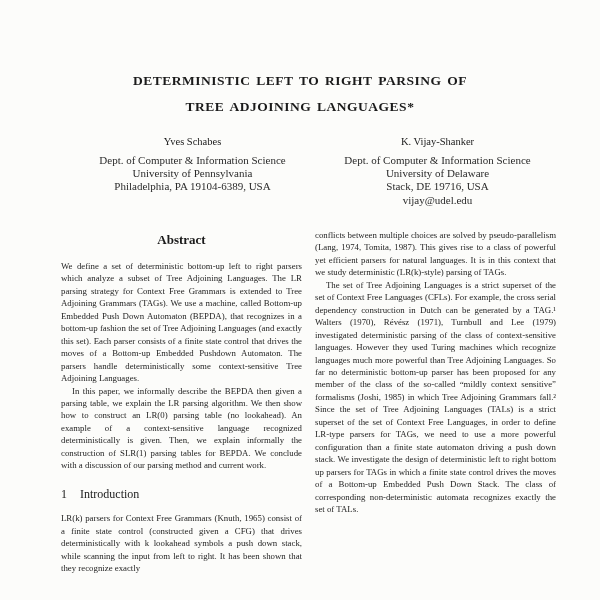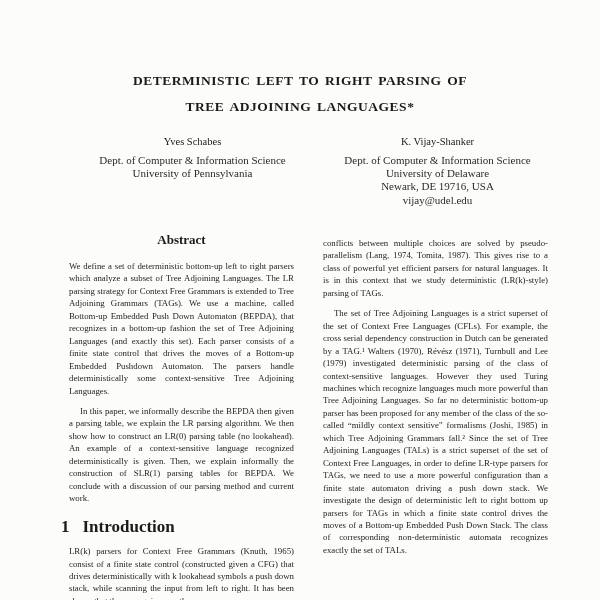--- a/index.html
+++ b/index.html
@@ -71,28 +71,28 @@
   }
   .abstract-heading {
     text-align: center;
     font-weight: bold;
     font-size: 13px;
     line-height: 16px;
     margin: 3px 0 12px 0;
     color: #1b1b1b;
   }
   .col p {
-    margin: 8px;
+    margin: 0;
   }
   .col p.indent {
     text-indent: 11px;
   }
   .section-heading {
-    font-size: 17px;
-    font-weight: bold;
+    font-size: 12px;
+    font-weight: normal;
     margin: 16px 0 12px 0;
     color: #1b1b1b;
   }
   .section-heading .sec-num {
     display: inline-block;
     margin-right: 13px;
   }
 </style>
 </head>
 <body>
@@ -103,26 +103,27 @@
     <div class="title-block">
       <div>DETERMINISTIC LEFT TO RIGHT PARSING OF</div>
       <div>TREE ADJOINING LANGUAGES*</div>
     </div>
 
     <div class="authors-row">
       <div class="author">
         <div class="author-name">Yves Schabes</div>
         <div class="author-line">Dept. of Computer &amp; Information Science</div>
         <div class="author-line">University of Pennsylvania</div>
+        <div class="author-line">Philadelphia, PA 19104-6389, USA</div>
       </div>
       <div class="author">
         <div class="author-name">K. Vijay-Shanker</div>
         <div class="author-line">Dept. of Computer &amp; Information Science</div>
         <div class="author-line">University of Delaware</div>
-        <div class="author-line">Newark, DE 19716, USA</div>
+        <div class="author-line">Stack, DE 19716, USA</div>
         <div class="author-line">vijay@udel.edu</div>
       </div>
     </div>
 
     <div class="columns">
 
       <div class="col">
         <div class="abstract-heading">Abstract</div>
         <p>We define a set of deterministic bottom-up left to right parsers which analyze a subset of Tree Adjoining Languages. The LR parsing strategy for Context Free Grammars is extended to Tree Adjoining Grammars (TAGs). We use a machine, called Bottom-up Embedded Push Down Automaton (BEPDA), that recognizes in a bottom-up fashion the set of Tree Adjoining Languages (and exactly this set). Each parser consists of a finite state control that drives the moves of a Bottom-up Embedded Pushdown Automaton. The parsers handle deterministically some context-sensitive Tree Adjoining Languages.</p>
         <p class="indent">In this paper, we informally describe the BEPDA then given a parsing table, we explain the LR parsing algorithm. We then show how to construct an LR(0) parsing table (no lookahead). An example of a context-sensitive language recognized deterministically is given. Then, we explain informally the construction of SLR(1) parsing tables for BEPDA. We conclude with a discussion of our parsing method and current work.</p>

